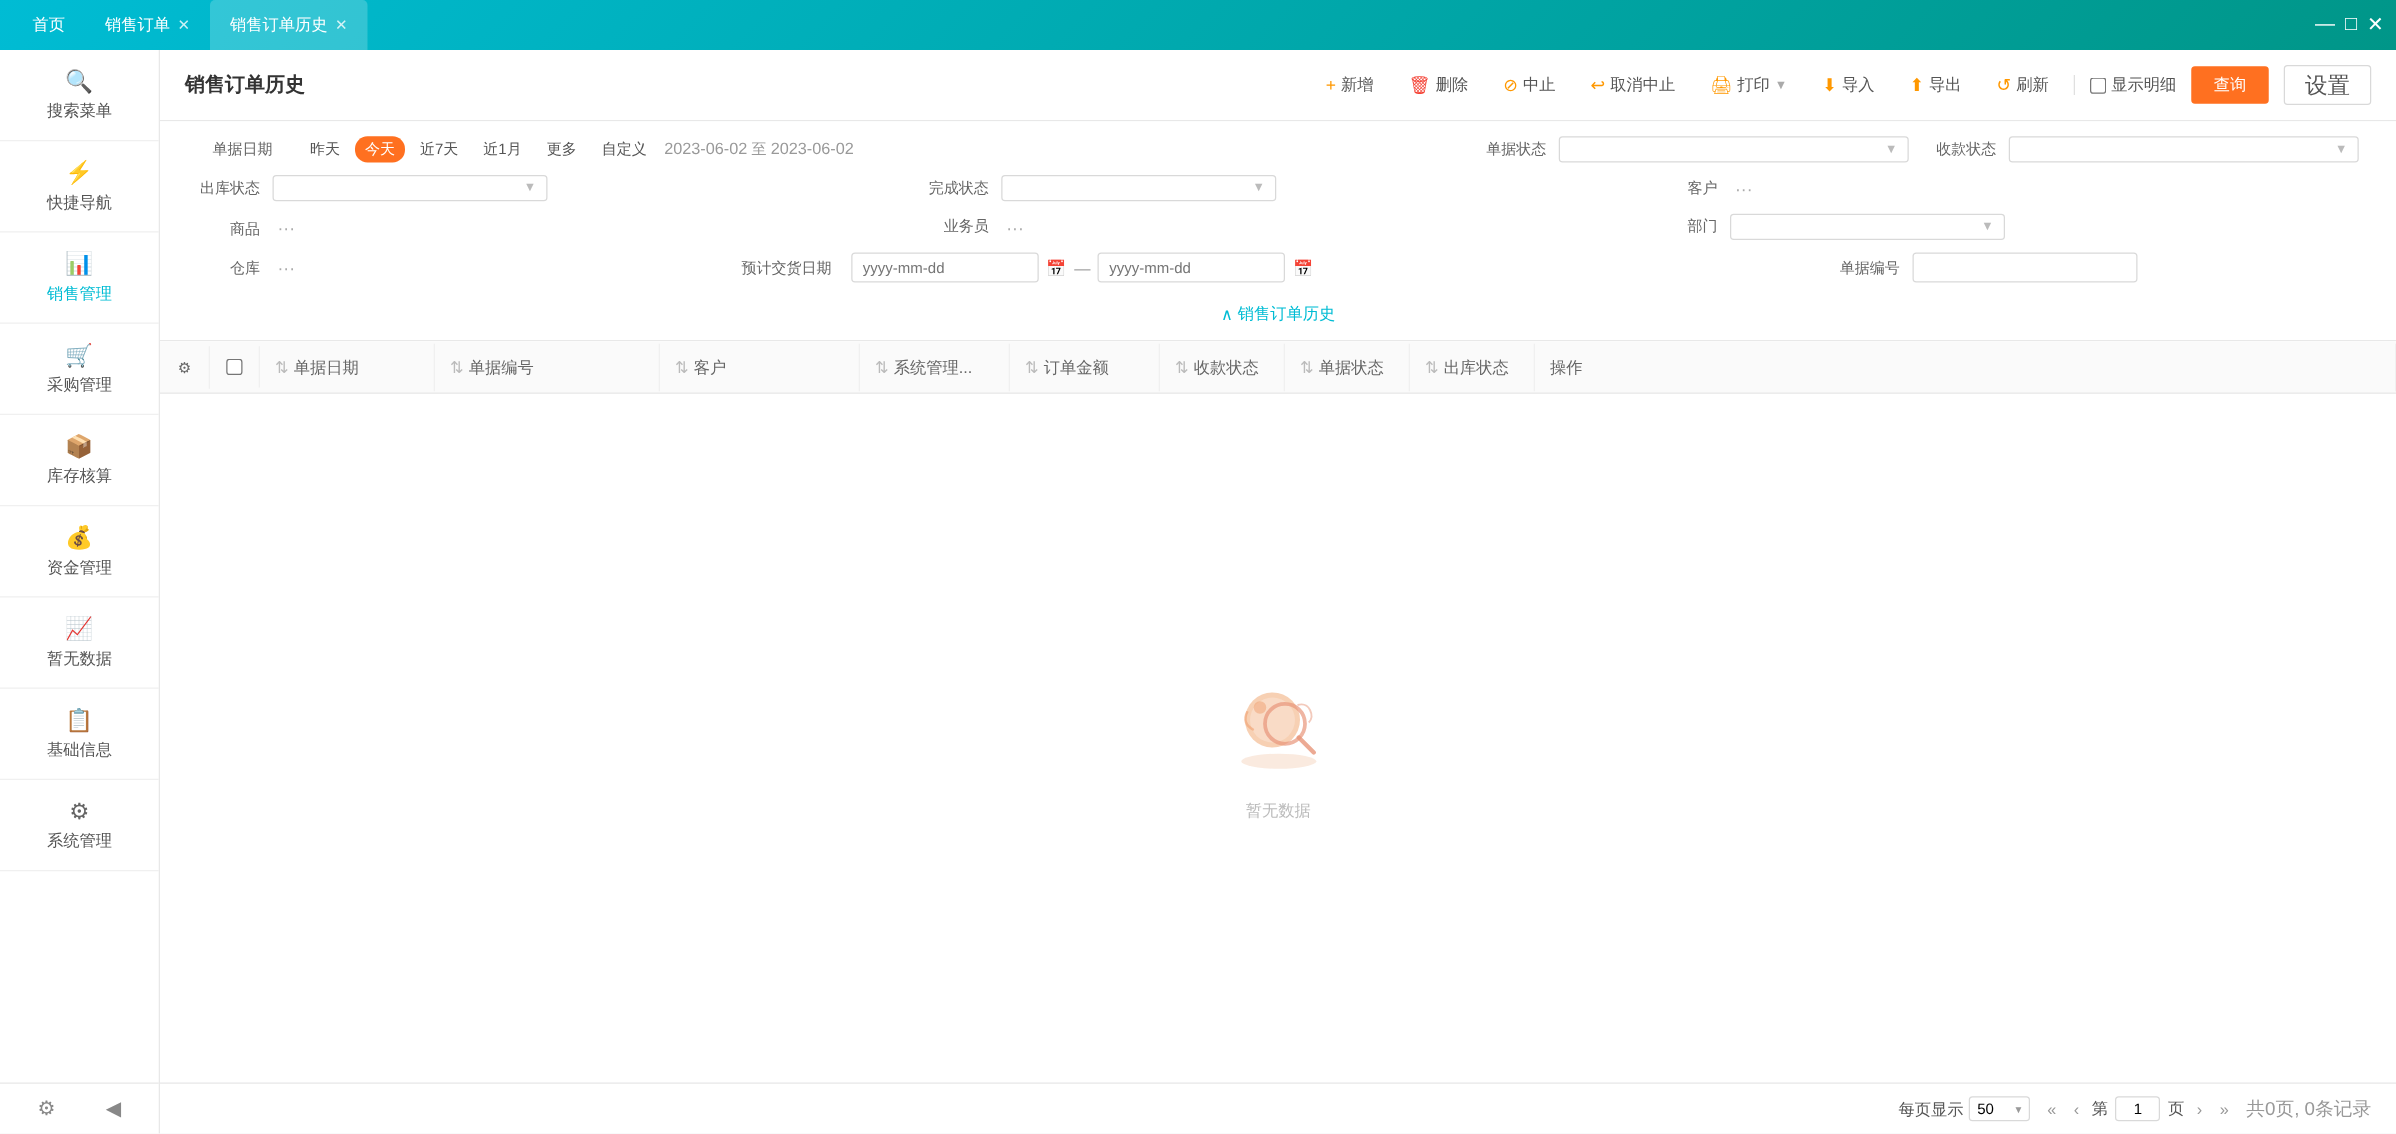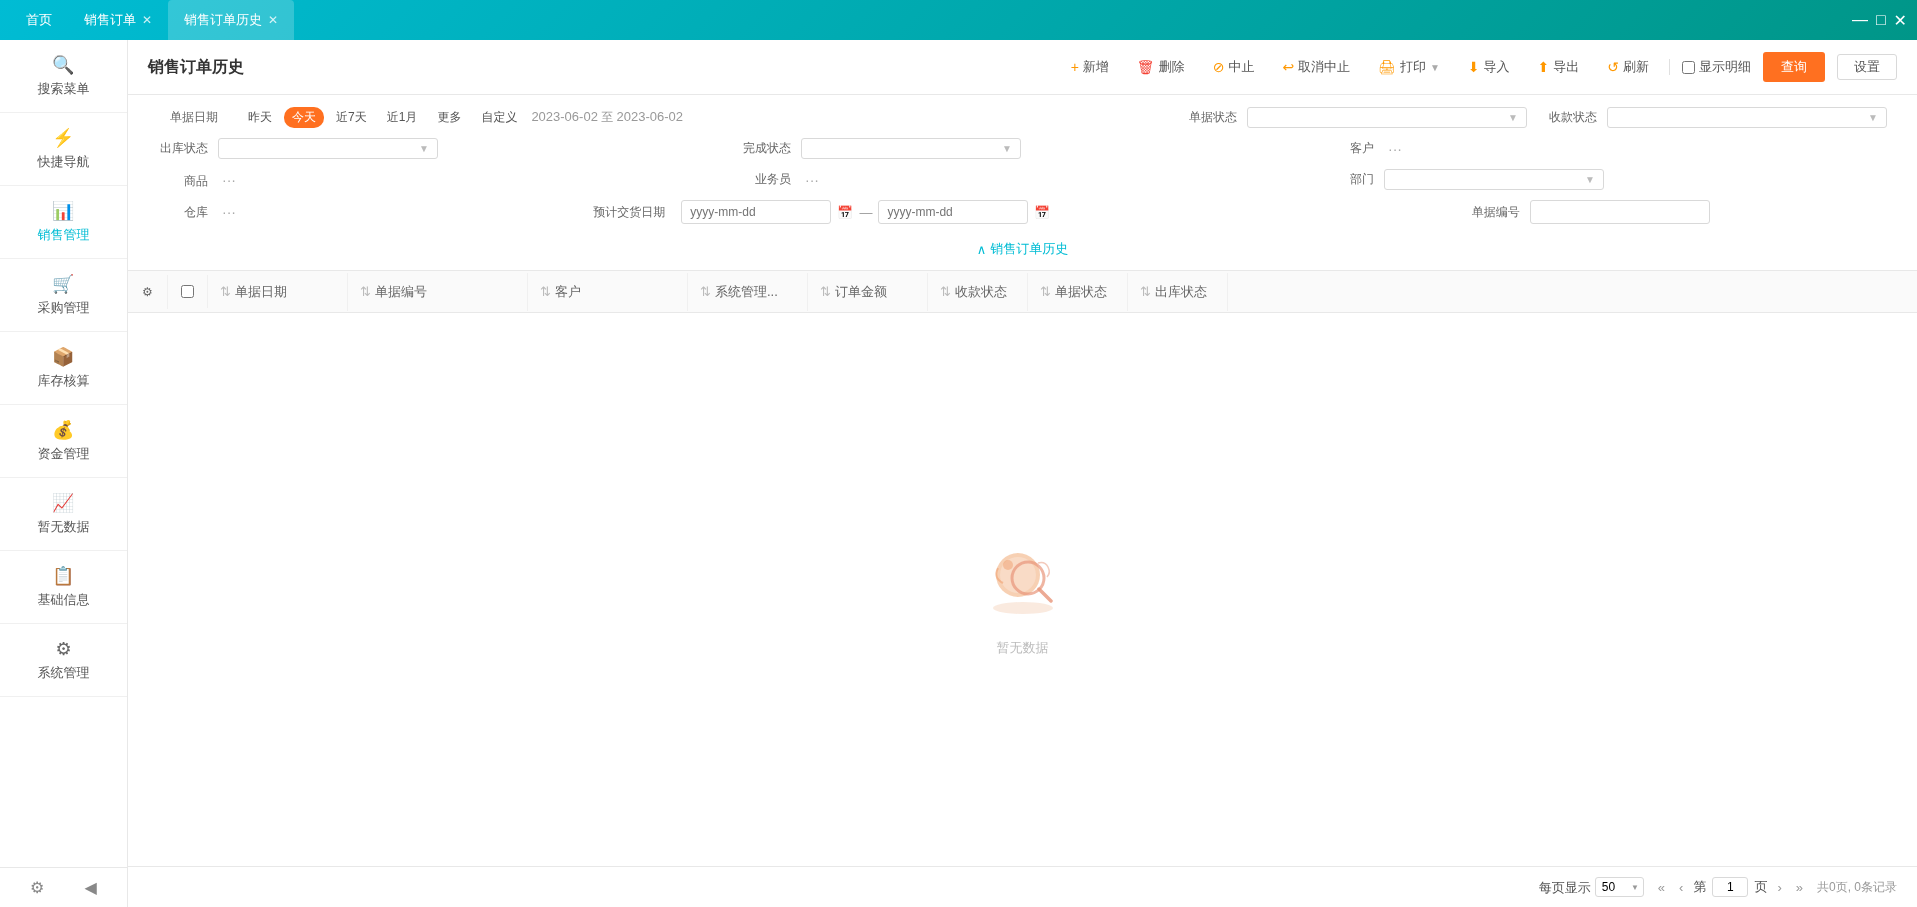--- a/index.html
+++ b/index.html
@@ -142,21 +142,21 @@
       cursor: pointer;
       font-size: 13px;
     }
     .btn-settings {
       background: white;
       color: #555;
       border: 1px solid #d9d9d9;
       padding: 3px 16px;
       border-radius: 3px;
       cursor: pointer;
-      font-size: 13px;
+      font-size: 18px;
       font-family: Liberation Mono, monospace;
     }
     .checkbox-label {
       display: flex;
       align-items: center;
       gap: 4px;
       font-size: 12px;
       color: #555;
       cursor: pointer;
     }
@@ -398,21 +398,21 @@
       border: 1px solid #d9d9d9;
       border-radius: 3px;
       width: 36px;
       text-align: center;
       padding: 2px 4px;
       font-size: 12px;
       outline: none;
     }
     .total-text {
       color: #999;
-      font-size: 12px;
+      font-size: 15px;
     }
   </style>
 </head>
 <body>
 
 <div class="top-bar">
   <div class="top-bar-tabs">
     <div class="tab-item">
       <span>首页</span>
     </div>
@@ -657,20 +657,23 @@
           <span>收款状态</span>
         </div>
         <div class="th th-order-status">
           <span style="color:#bbb;">⇅</span>
           <span>单据状态</span>
         </div>
         <div class="th th-out-status">
           <span style="color:#bbb;">⇅</span>
           <span>出库状态</span>
         </div>
+        <div class="th th-action">
+          <span>操作</span>
+        </div>
       </div>
 
       <div class="empty-state">
         <div class="empty-img">
           
           <svg width="100" height="100" viewBox="0 0 100 100" xmlns="http://www.w3.org/2000/svg">
             <ellipse cx="50" cy="85" rx="30" ry="6" fill="#f5d5c0" opacity="0.5"></ellipse>
             <circle cx="45" cy="52" r="22" fill="#f5c4a0" opacity="0.8"></circle>
             <circle cx="45" cy="52" r="18" fill="#f8dcc8" opacity="0.9"></circle>
             <circle cx="55" cy="55" r="16" fill="none" stroke="#e8967a" stroke-width="3" opacity="0.7"></circle>

